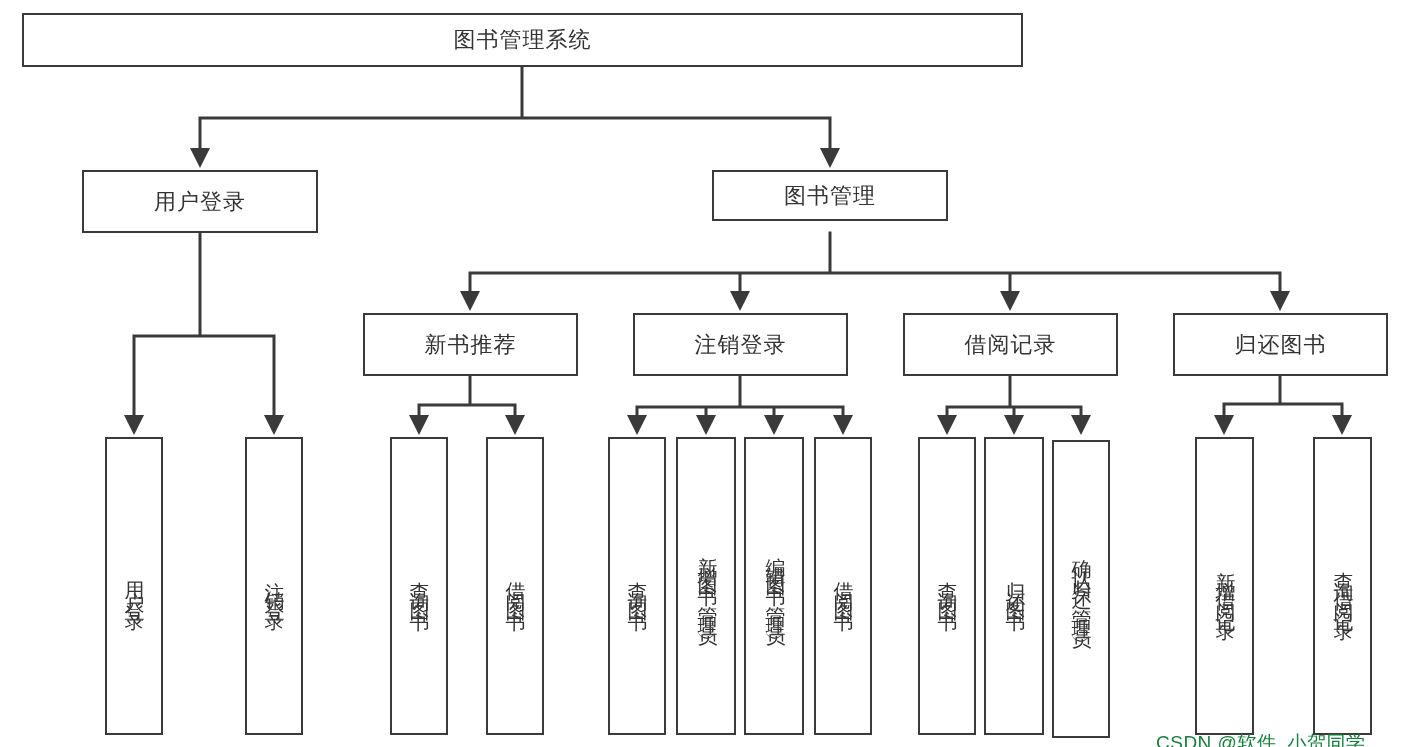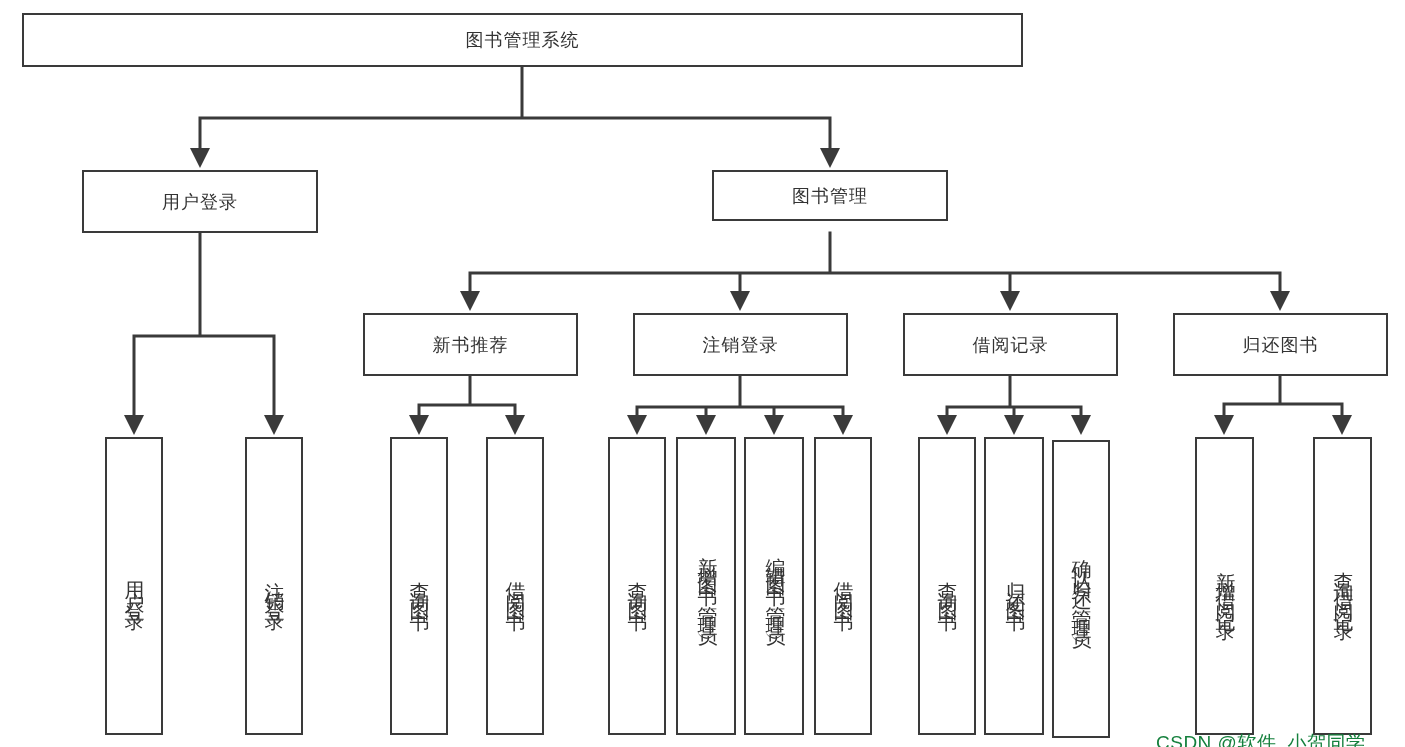--- a/index.html
+++ b/index.html
@@ -28,21 +28,21 @@
     position: absolute;
     box-sizing: border-box;
     background: #ffffff;
     border: 2.5px solid #3a3a3a;
     z-index: 2;
   }
   .hbox {
     display: flex;
     align-items: center;
     justify-content: center;
-    font-size: 18px;
+    font-size: 22px;
     letter-spacing: 1px;
     white-space: nowrap;
   }
   .vbox {
     writing-mode: vertical-rl;
     text-orientation: mixed;
     text-align: center;
     font-size: 20px;
     letter-spacing: 10px;
     line-height: 53px;

